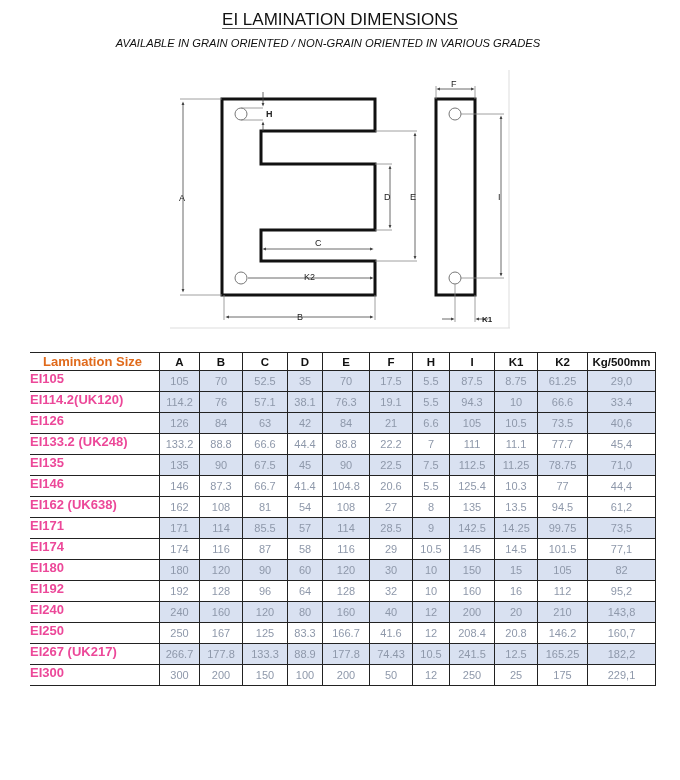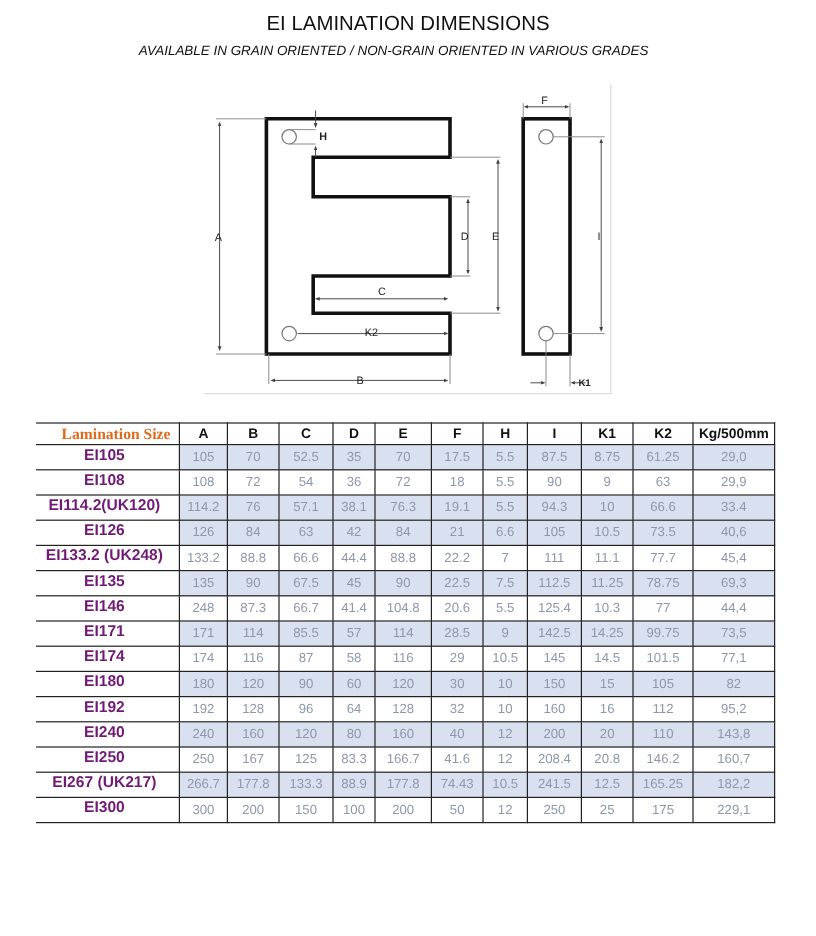--- a/index.html
+++ b/index.html
@@ -2,37 +2,37 @@
 <html><head>
 <meta charset="utf-8">
 <style>
   html, body { margin:0; padding:0; background:#ffffff; }
   body { width:680px; height:780px; position:relative; overflow:hidden; font-family:"Liberation Sans", sans-serif; }
   .title {
     position:absolute; top:10px; left:0; width:680px; text-align:center;
     font-family:"Liberation Sans", sans-serif; font-size:17px; color:#111;
     letter-spacing:0px;
   }
-  .title span { text-underline-offset:3px; text-decoration-color:#555;text-align:center; }
+  .title span { text-decoration: underline; text-underline-offset:3px; text-decoration-color:#555;text-align:center; }
   .subtitle {
     position:absolute; top:37px; left:0; width:656px; text-align:center;
     font-style:italic; font-size:11.2px; color:#111;
   }
   .diagram { position:absolute; left:170px; top:70px; width:340px; height:270px; }
   table.dims {
     position:absolute; left:30px; top:352px; border-collapse:collapse;
     font-family:"Liberation Sans", sans-serif;
   }
   table.dims th, table.dims td {
     border:1px solid #222; padding:0; height:20px; text-align:center; vertical-align:middle;
   }
   table.dims th { font-weight:bold; font-size:11.5px; color:#111; height:17px; background:#fff; }
-  table.dims th.size-head { color:#e06a1b; text-align:right; padding-right:7px; font-size:13px; border-left:none;font-family:Liberation Serif, serif; }
+  table.dims th.size-head { color:#e06a1b; text-align:right; padding-right:17px; font-size:13px; border-left:none; }
   table.dims td.size {
-    color:#701a75; font-weight:bold; text-align:center; padding-right:5px; font-size:13px;
+    color:#ec4899; font-weight:bold; text-align:left; padding-right:5px; font-size:13px;
     border-left:none; background:#fff; vertical-align:top; line-height:15px;
   }
   table.dims td.val { color:#8e98aa; font-size:11px; }
   table.dims tr.shaded td.val { background:#d9e1f1; }
   table.dims tr.row { border-top:1.5px solid #222; }
 </style>
 </head>
 <body>
 
 <div class="title"><span>EI LAMINATION DIMENSIONS</span></div>
@@ -130,34 +130,20 @@
         <td class="val">52.5</td>
         <td class="val">35</td>
         <td class="val">70</td>
         <td class="val">17.5</td>
         <td class="val">5.5</td>
         <td class="val">87.5</td>
         <td class="val">8.75</td>
         <td class="val">61.25</td>
         <td class="val">29,0</td>
       </tr>
-      <tr class="row">
-        <td class="size">EI108</td>
-        <td class="val">108</td>
-        <td class="val">72</td>
-        <td class="val">54</td>
-        <td class="val">36</td>
-        <td class="val">72</td>
-        <td class="val">18</td>
-        <td class="val">5.5</td>
-        <td class="val">90</td>
-        <td class="val">9</td>
-        <td class="val">63</td>
-        <td class="val">29,9</td>
-      </tr>
       <tr class="row shaded">
         <td class="size">EI114.2(UK120)</td>
         <td class="val">114.2</td>
         <td class="val">76</td>
         <td class="val">57.1</td>
         <td class="val">38.1</td>
         <td class="val">76.3</td>
         <td class="val">19.1</td>
         <td class="val">5.5</td>
         <td class="val">94.3</td>
@@ -198,35 +184,49 @@
         <td class="val">135</td>
         <td class="val">90</td>
         <td class="val">67.5</td>
         <td class="val">45</td>
         <td class="val">90</td>
         <td class="val">22.5</td>
         <td class="val">7.5</td>
         <td class="val">112.5</td>
         <td class="val">11.25</td>
         <td class="val">78.75</td>
-        <td class="val">69,3</td>
+        <td class="val">71,0</td>
       </tr>
       <tr class="row">
         <td class="size">EI146</td>
-        <td class="val">248</td>
+        <td class="val">146</td>
         <td class="val">87.3</td>
         <td class="val">66.7</td>
         <td class="val">41.4</td>
         <td class="val">104.8</td>
         <td class="val">20.6</td>
         <td class="val">5.5</td>
         <td class="val">125.4</td>
         <td class="val">10.3</td>
         <td class="val">77</td>
         <td class="val">44,4</td>
+      </tr>
+      <tr class="row">
+        <td class="size">EI162 (UK638)</td>
+        <td class="val">162</td>
+        <td class="val">108</td>
+        <td class="val">81</td>
+        <td class="val">54</td>
+        <td class="val">108</td>
+        <td class="val">27</td>
+        <td class="val">8</td>
+        <td class="val">135</td>
+        <td class="val">13.5</td>
+        <td class="val">94.5</td>
+        <td class="val">61,2</td>
       </tr>
       <tr class="row shaded">
         <td class="size">EI171</td>
         <td class="val">171</td>
         <td class="val">114</td>
         <td class="val">85.5</td>
         <td class="val">57</td>
         <td class="val">114</td>
         <td class="val">28.5</td>
         <td class="val">9</td>
@@ -281,21 +281,21 @@
         <td class="size">EI240</td>
         <td class="val">240</td>
         <td class="val">160</td>
         <td class="val">120</td>
         <td class="val">80</td>
         <td class="val">160</td>
         <td class="val">40</td>
         <td class="val">12</td>
         <td class="val">200</td>
         <td class="val">20</td>
-        <td class="val">110</td>
+        <td class="val">210</td>
         <td class="val">143,8</td>
       </tr>
       <tr class="row">
         <td class="size">EI250</td>
         <td class="val">250</td>
         <td class="val">167</td>
         <td class="val">125</td>
         <td class="val">83.3</td>
         <td class="val">166.7</td>
         <td class="val">41.6</td>

